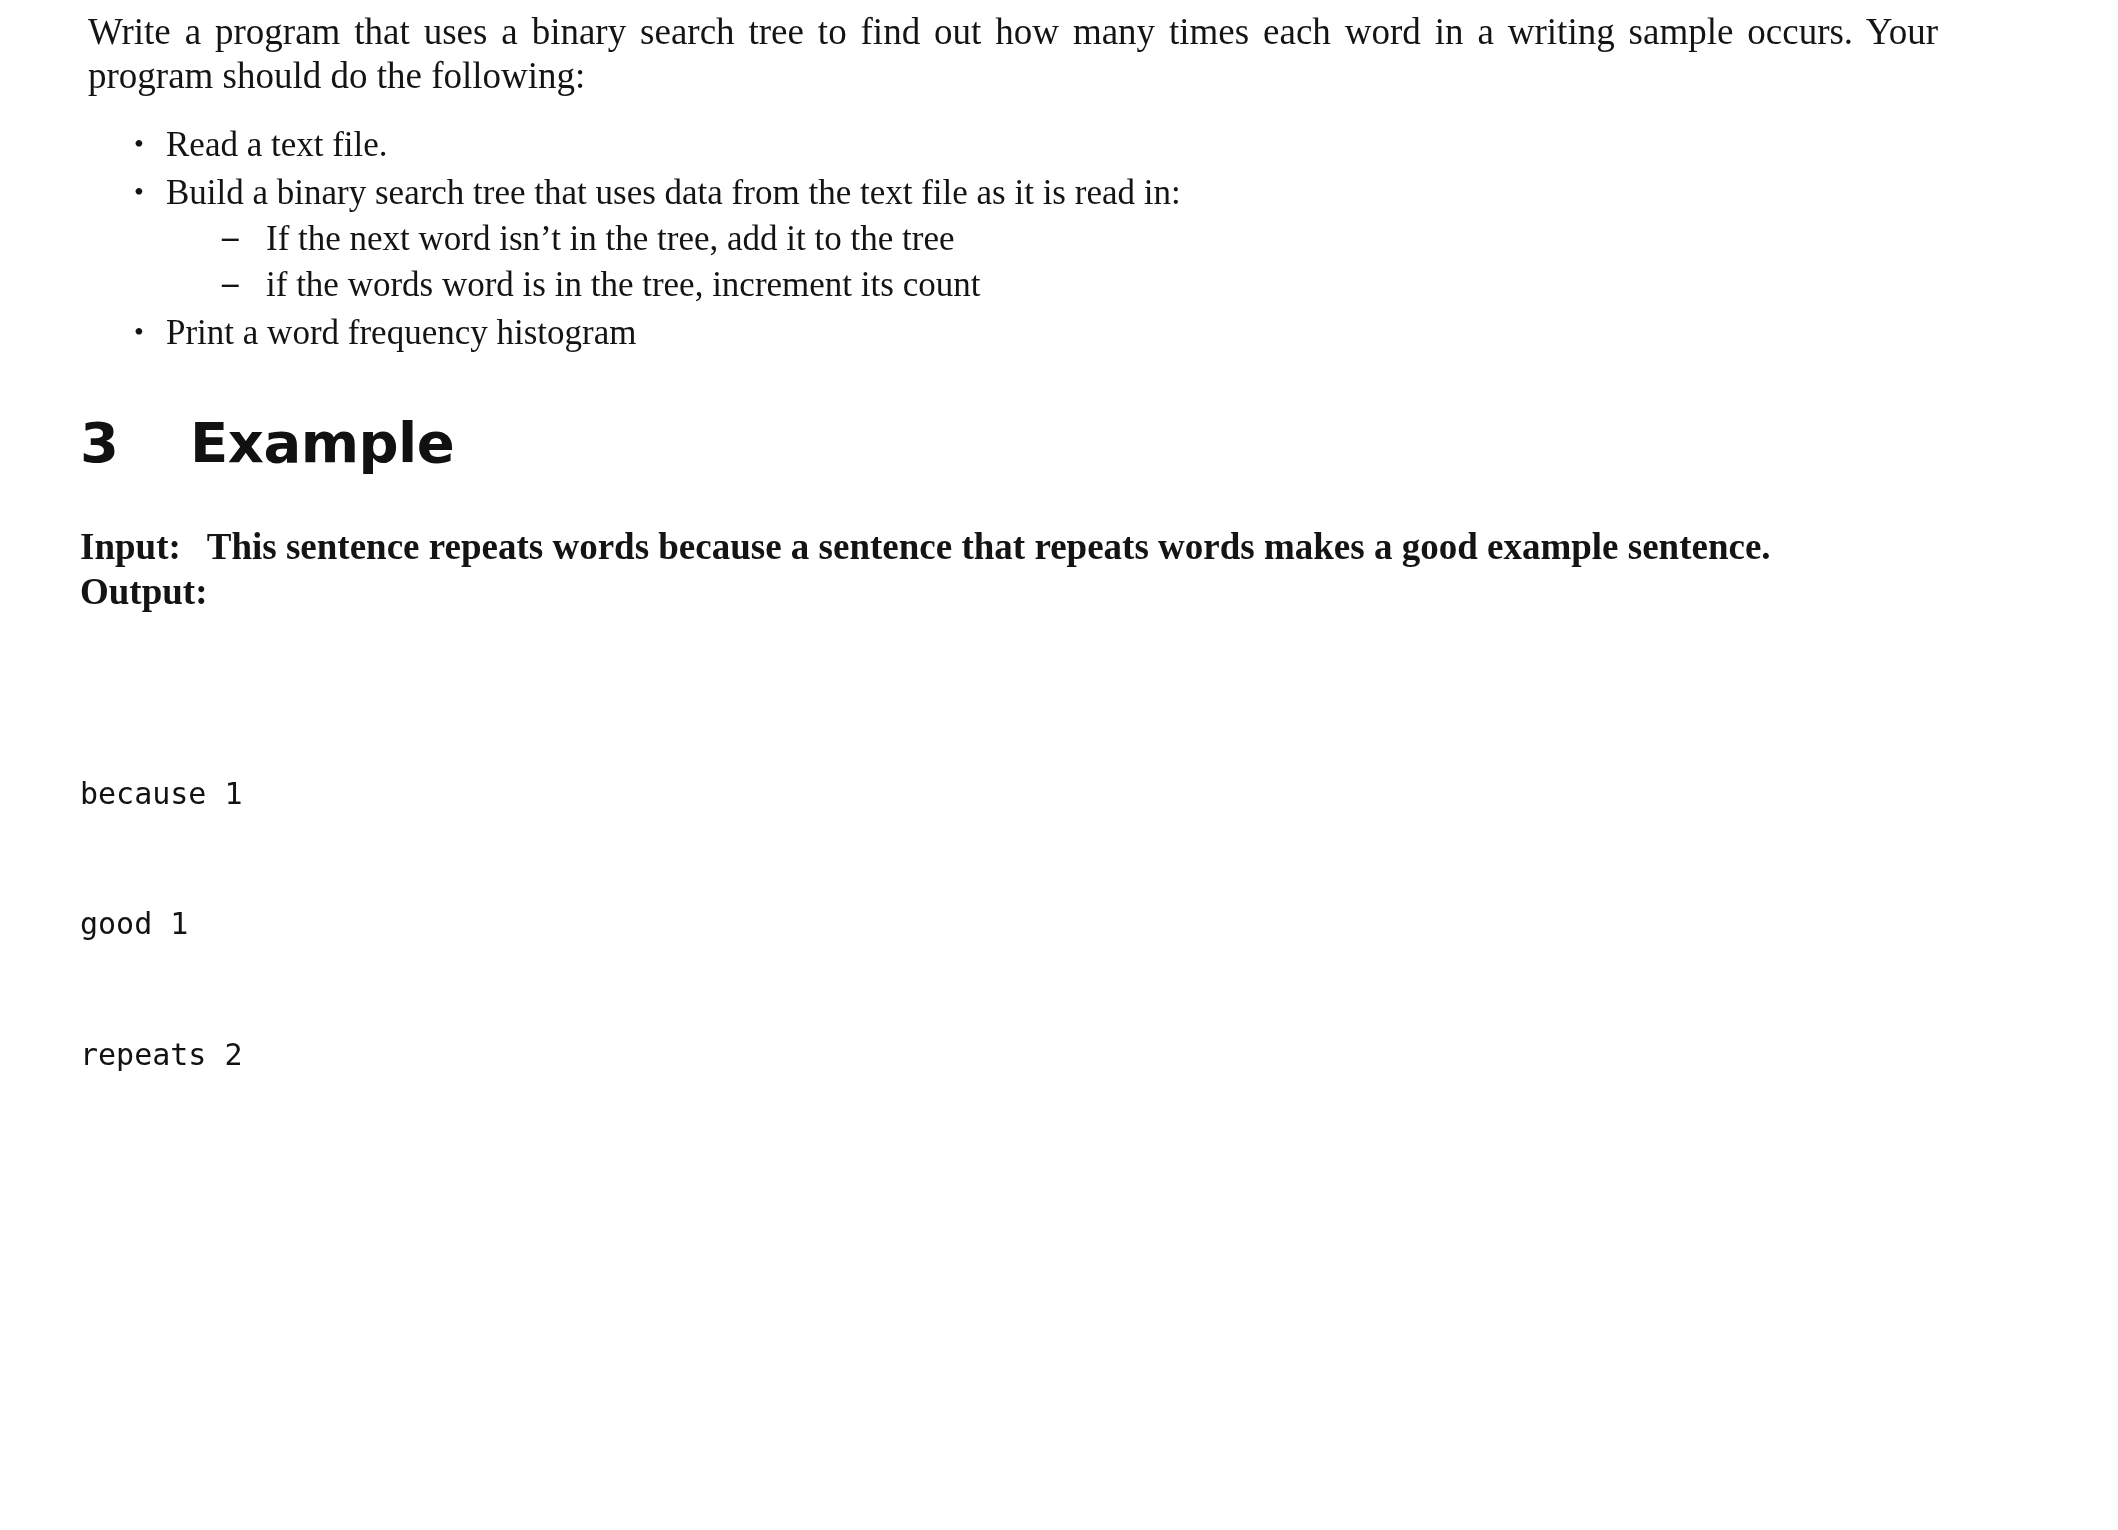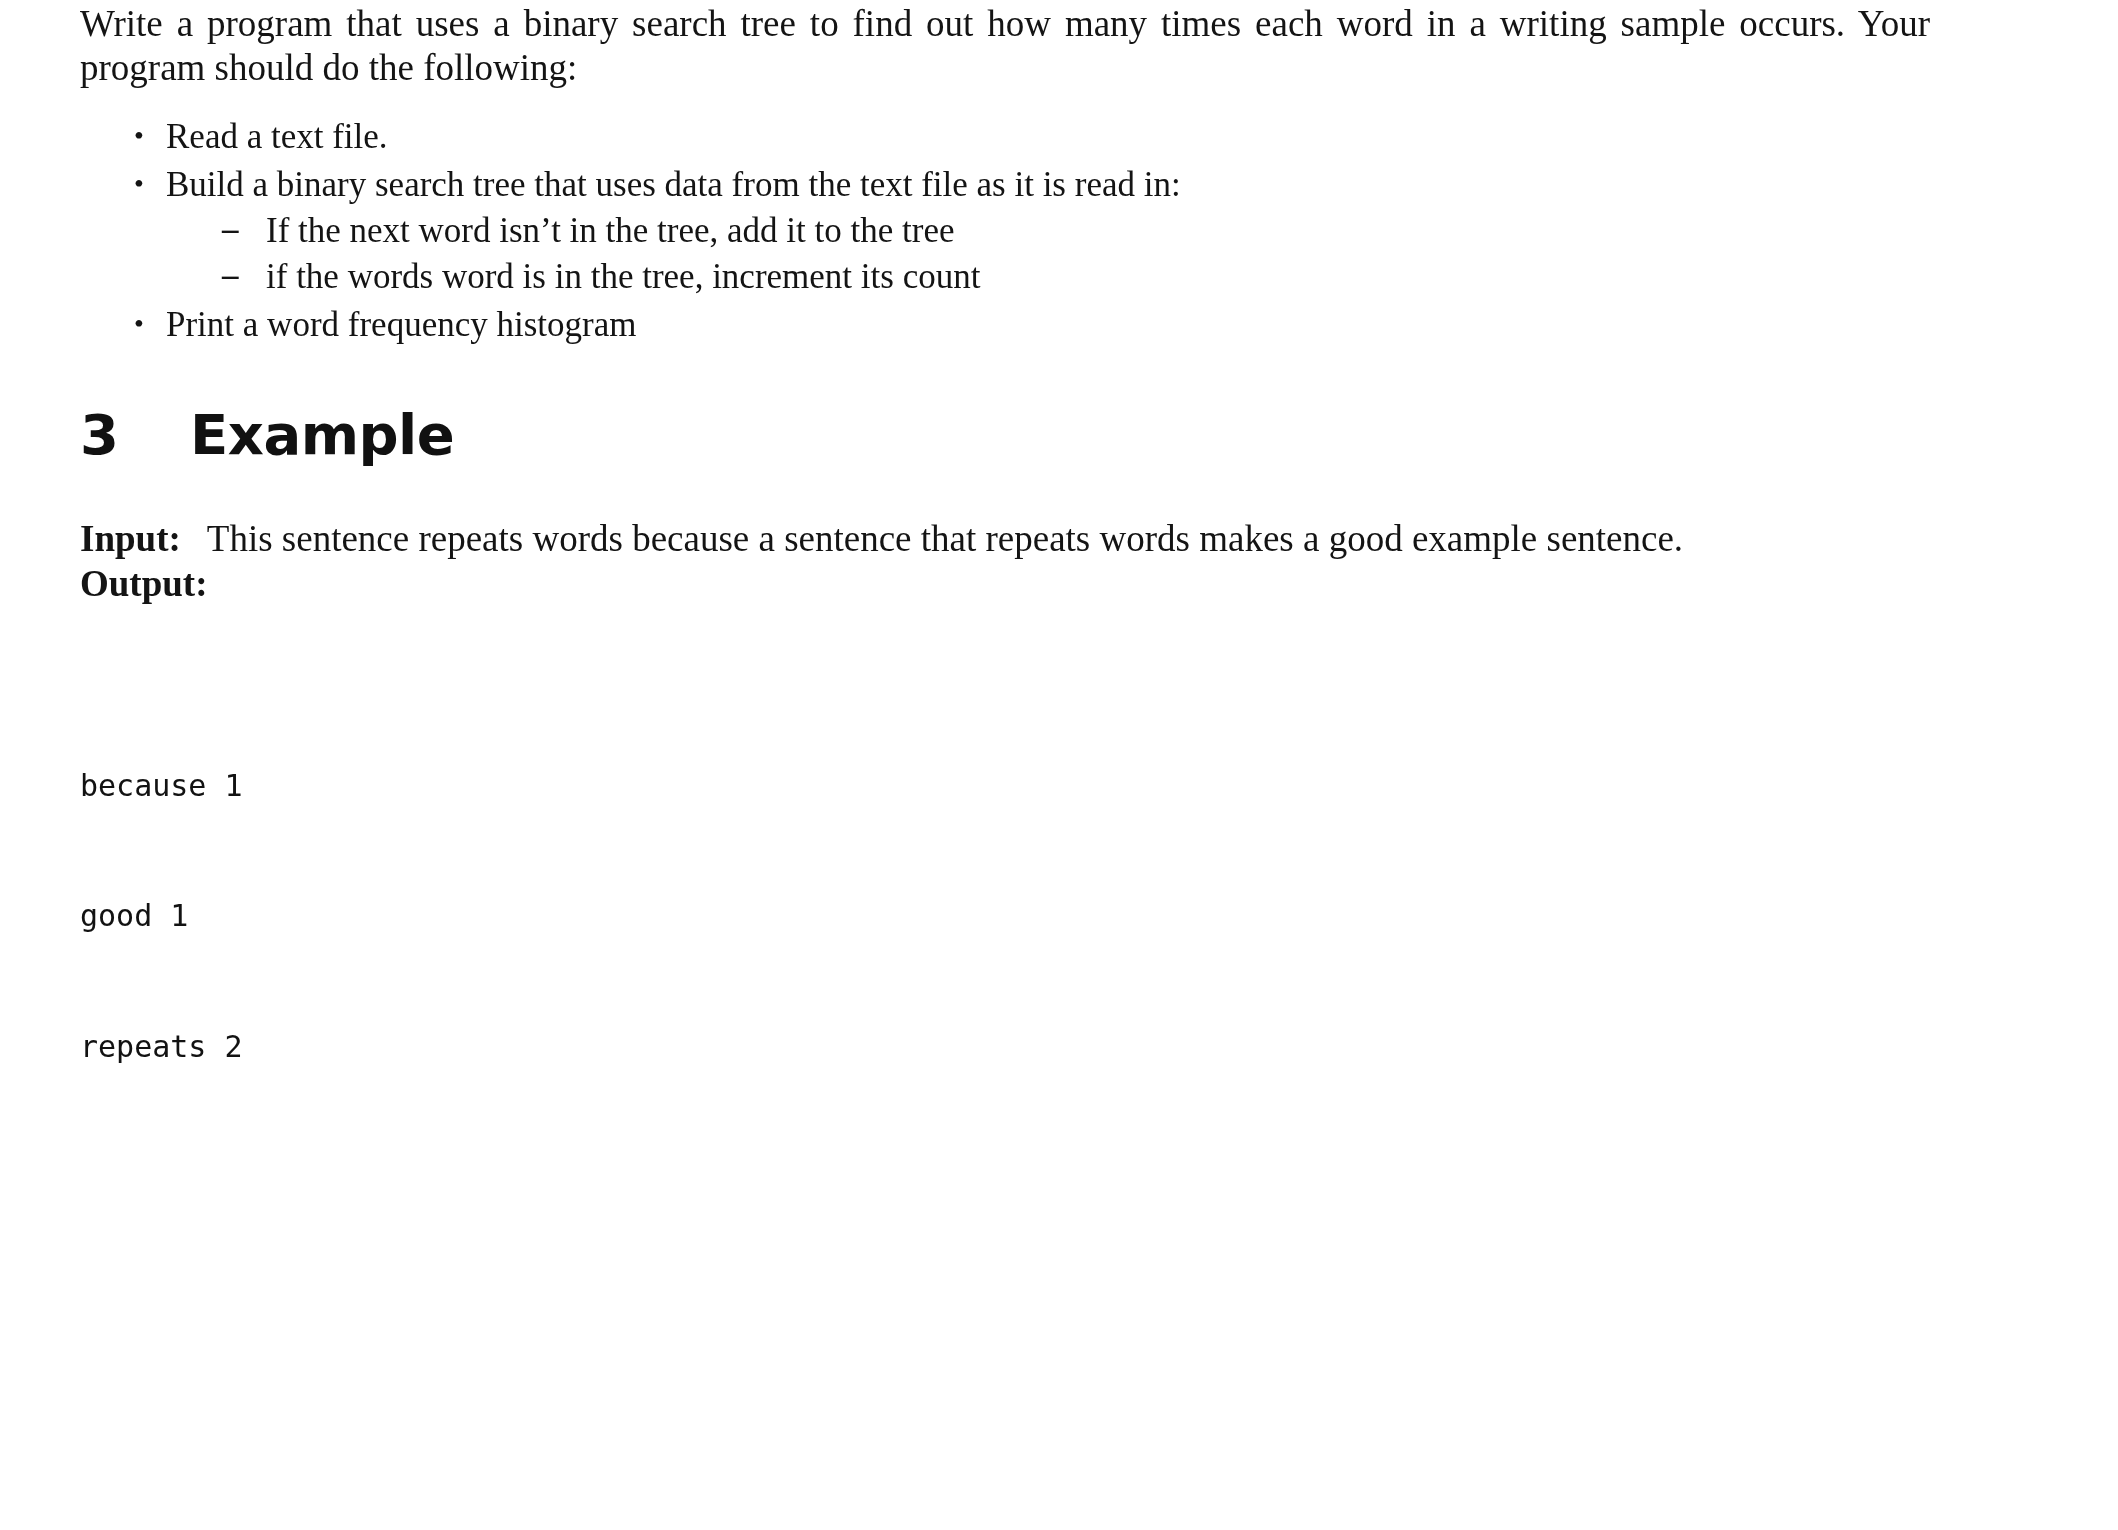--- a/index.html
+++ b/index.html
@@ -17,21 +17,21 @@
   .page {
     position: relative;
     width: 2118px;
     height: 1530px;
     box-sizing: border-box;
     padding: 0 80px;
   }
   .intro {
     font-size: 37px;
     line-height: 1.18;
-    margin: 0;
+    margin: 8px;
     padding-top: 2px;
     max-width: 1850px;
     text-align: justify;
     text-align-last: left;
   }
   .bullets {
     margin: 26px 0 0 0;
     padding: 0;
     list-style: none;
   }
@@ -88,20 +88,21 @@
   .input-line {
     font-size: 37px;
     line-height: 1.2;
     max-width: 1840px;
   }
   .lbl {
     font-weight: 700;
   }
   .input-text {
     margin-left: 26px;
+    font-weight: bold;
   }
   .output-label {
     font-size: 37px;
     font-weight: 700;
   }
   .code-output {
     margin-top: 72px;
     font-family: "DejaVu Sans Mono", monospace;
     font-size: 30px;
     line-height: 1.45;

